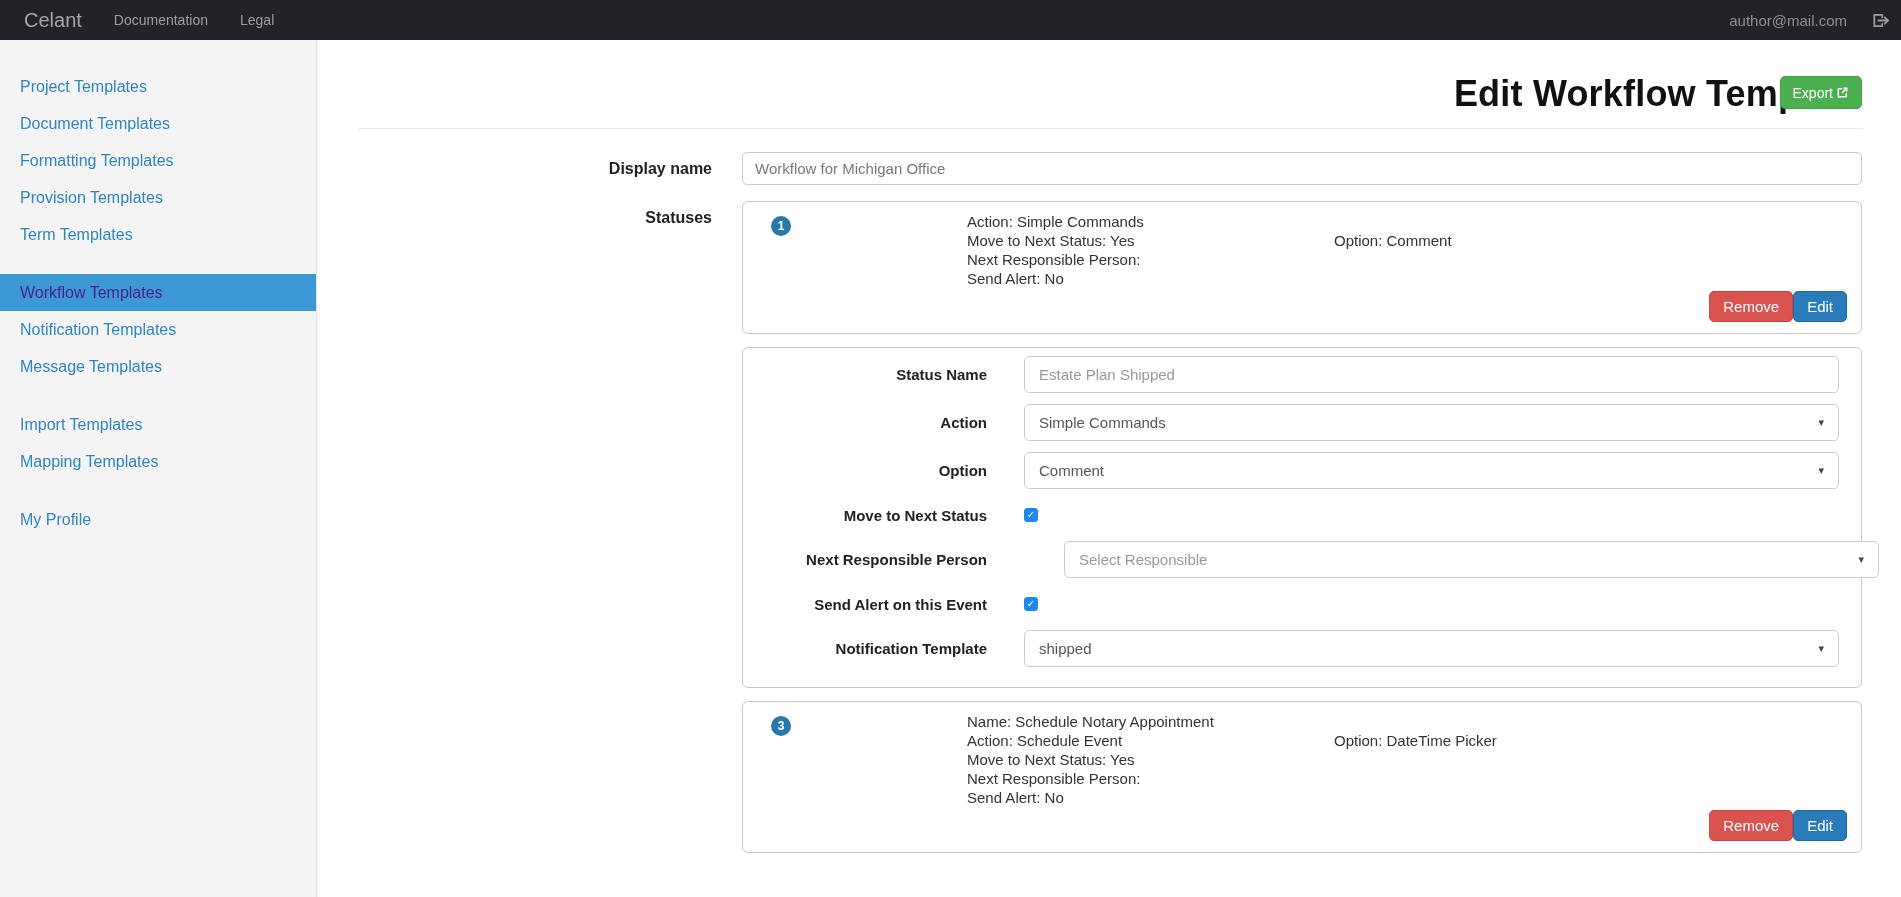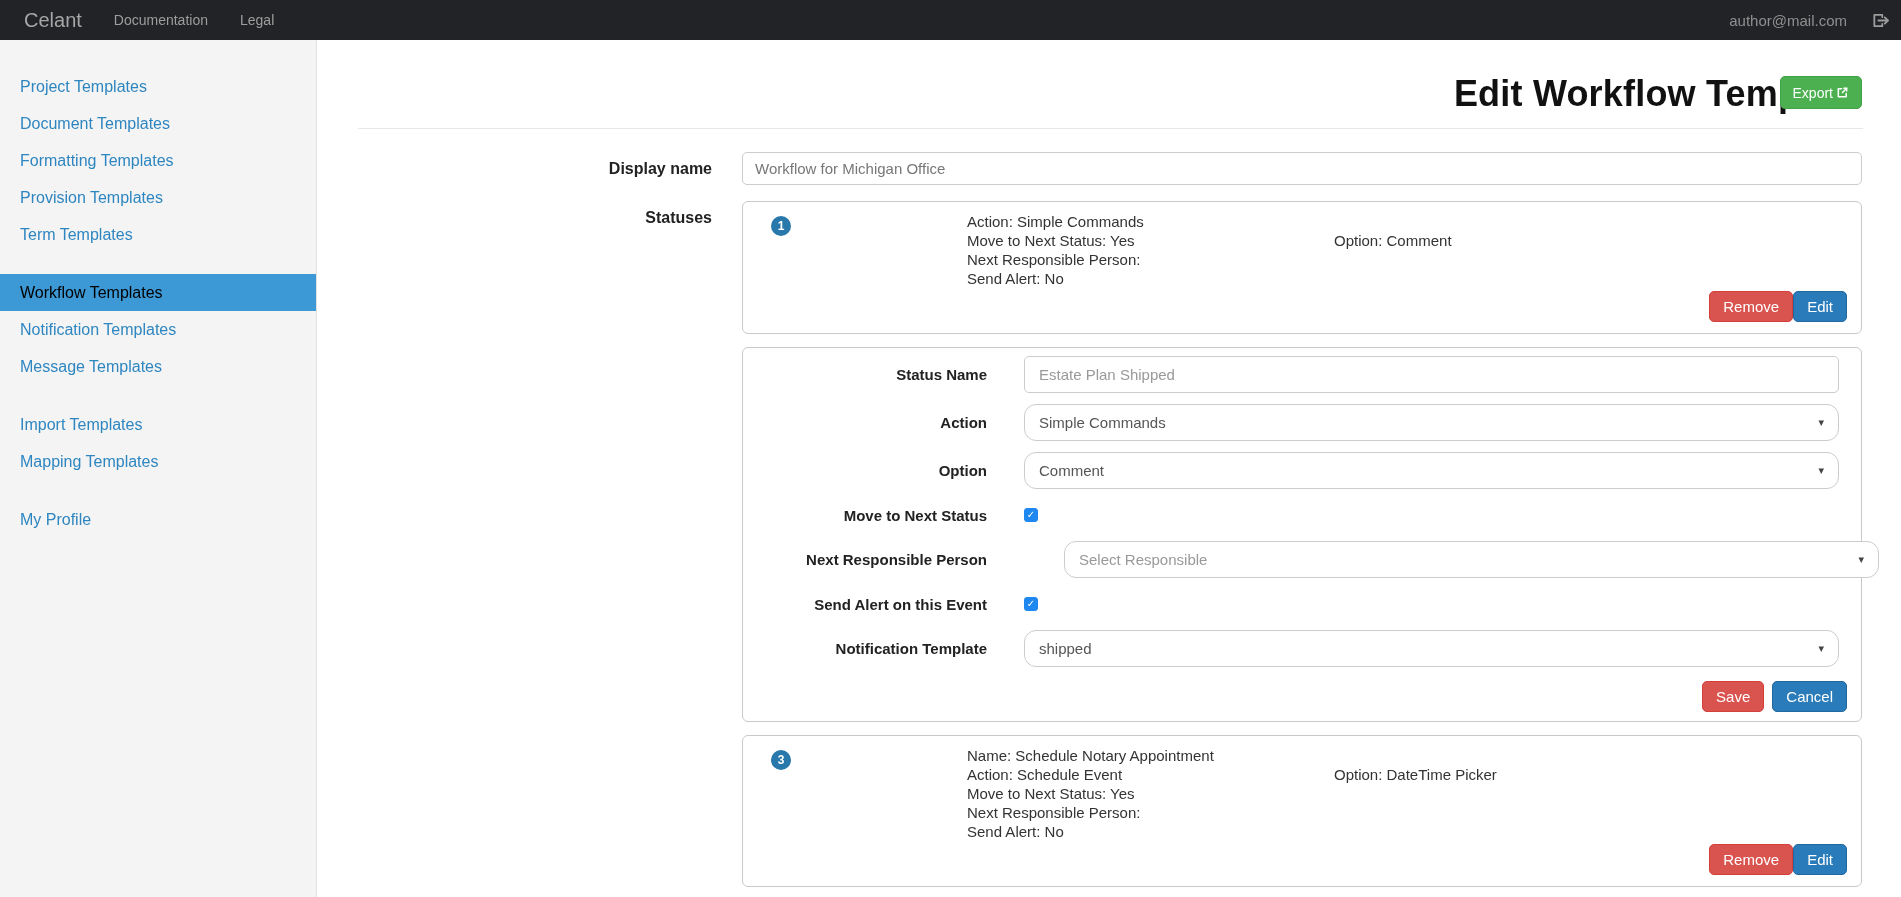--- a/index.html
+++ b/index.html
@@ -20,21 +20,21 @@
   
   .sidebar {
     position: absolute; top: 40px; left: 0; width: 317px; height: 857px;
     background: #f4f4f4; border-right: 1px solid #e2e2e2; padding-top: 28px;
   }
   .side-group { margin-bottom: 21px; }
   .side-item {
     height: 37px; line-height: 37px; padding-left: 20px;
     color: #2e86c1; font-size: 16px; cursor: pointer; white-space: nowrap;
   }
-  .side-item.active { background: #3c99d6; color: #000000; }
+  .side-item.active { background: #3c99d6; color: #4c1d95; }
 
   
   .main {
     position: absolute; top: 40px; left: 318px; width: 1583px; height: 857px;
     padding: 0 38px 0 40px; overflow: hidden;
   }
   .page-header { position: relative; padding-top: 33px; height: 82px; }
   .page-title { text-align: right; font-size: 36px; font-weight: 700; color: #111; letter-spacing: 0.2px; }
   .export-btn {
     position: absolute; right: 1px; top: 36px; height: 33px; padding: 0 12px;
@@ -79,21 +79,21 @@
   .btn-danger { background: #d9534f; border-color: #d43f3a; }
   .btn-primary { background: #2a7bb9; border-color: #2268a0; }
 
   
   .edit-card { padding: 8px 14px 9px 0; }
   .ef-row { display: flex; align-items: center; margin-bottom: 11px; }
   .ef-label { width: 244px; flex: none; text-align: right; margin-right: 37px;
     font-weight: bold; font-size: 15px; color: #222; }
   .ef-field { width: 815px; }
   .select-box {
-    width: 815px; height: 37px; border: 1px solid #ccc; border-radius: 12px; background: #fff;
+    width: 815px; height: 37px; border: 1px solid #ccc; border-radius: 5px; background: #fff;
     display: flex; align-items: center; padding: 0 14px; font-size: 15px; color: #555; cursor: pointer;
   }
   .select-box .caret { margin-left: auto; font-size: 11px; color: #444; }
   .select-box.placeholder-val { color: #999; margin-left: 40px; }
   .ef-input {
     width: 815px; height: 37px; border: 1px solid #ccc; border-radius: 5px;
     padding: 0 14px; font-size: 15px; font-family: inherit; color: #555; outline: none; background: #fff;
   }
   .ef-input::placeholder { color: #999; }
   .check-row { height: 30px; margin-bottom: 11px; }
@@ -241,24 +241,20 @@
         </div>
         <div class="ef-row">
           <div class="ef-label">Notification Template</div>
           <div class="ef-field">
             <div class="select-box">
               <span>shipped</span>
               <span class="caret">▾</span>
             </div>
           </div>
         </div>
-        <div class="ef-btns">
-          <button class="btn btn-danger">Save</button>
-          <button class="btn btn-primary">Cancel</button>
-        </div>
       </div>
 
       <div class="card sum-card">
         <div class="sum-top">
           <div class="badge-col">
             <div class="num-badge">3</div>
           </div>
           <div class="lines-col">
             <div>Name: Schedule Notary Appointment</div>
             <div>Action: Schedule Event</div>

